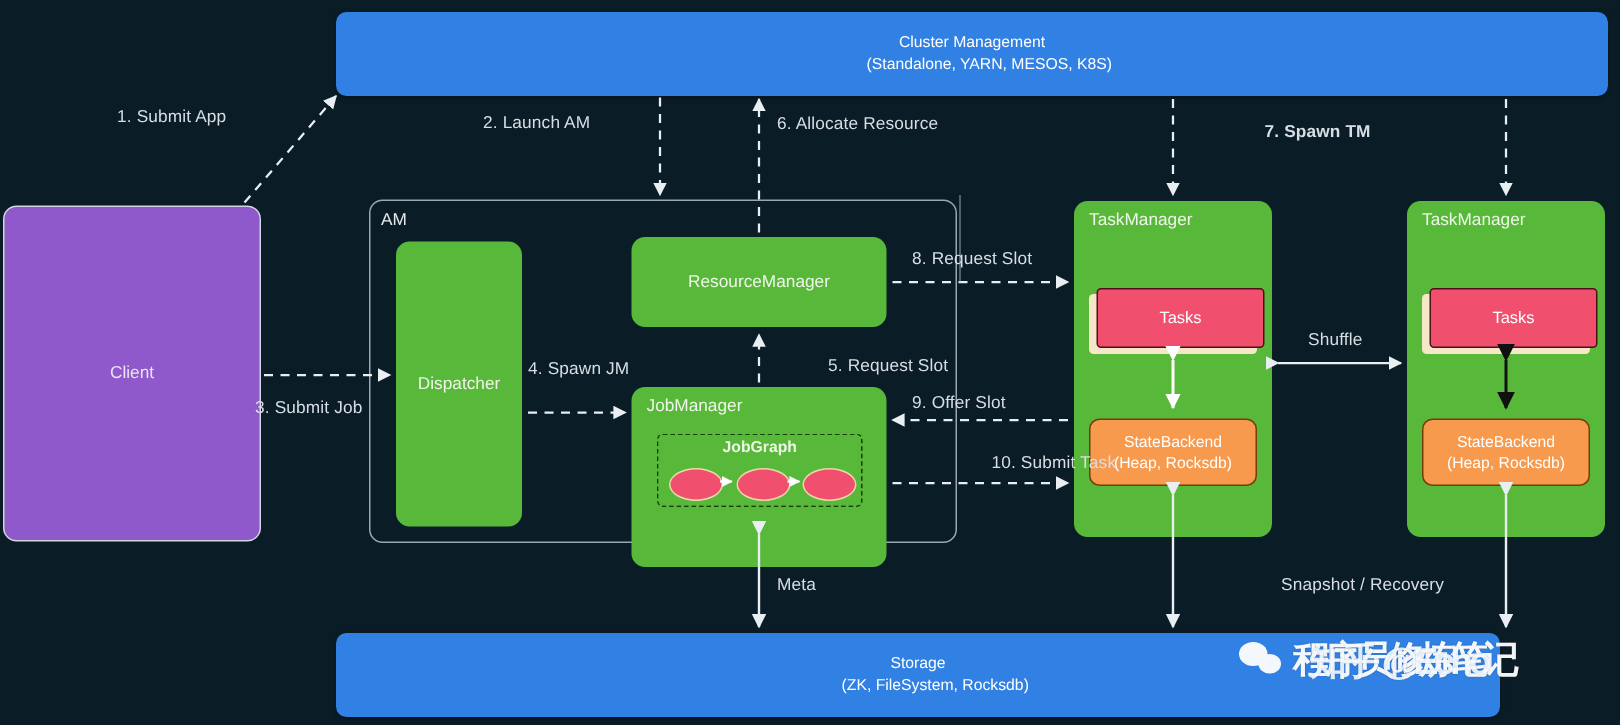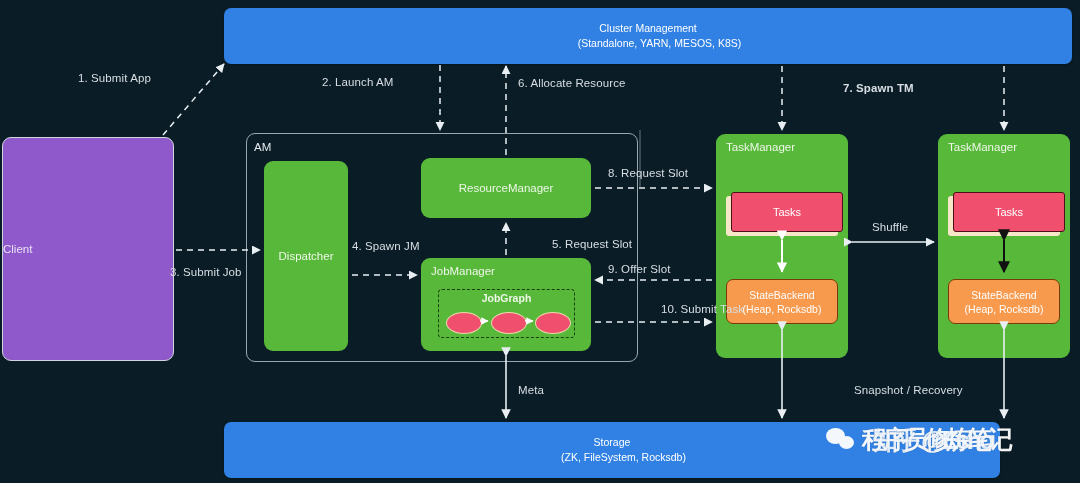--- a/index.html
+++ b/index.html
@@ -43,20 +43,21 @@
 
   
   #client {
     position: absolute;
     background: #9059cb;
     border: 1.5px solid #cfd6dd;
     border-radius: 9px;
     color: #e8e2f4;
     display: flex;
     align-items: center;
+    justify-content: center;
     font-size: 11.5px;
   }
 
   
   #am-box {
     position: absolute;
     border: 1.4px solid #9aa7b1;
     border-radius: 9px;
     background: transparent;
   }
@@ -208,21 +209,21 @@
   <div id="am-label" style="left:254px; top:141px;">AM</div>
 
   <div class="green center" style="left:264px; top:161px; width:84px; height:190px;">
     <span>Dispatcher</span>
   </div>
 
   <div class="green center" style="left:421px; top:158px; width:170px; height:60px;">
     <span>ResourceManager</span>
   </div>
 
-  <div class="green" style="left:421px; top:258px; width:170px; height:93px;">
+  <div class="green" style="left:421px; top:258px; width:170px; height:120px;">
     <span class="hdr">JobManager</span>
   </div>
 
   <div id="jobgraph" style="left:438px; top:289px; width:137px; height:49px;">
     <div class="jg-title">JobGraph</div>
     <div class="ellipse" style="left:7px; top:22px; width:34px; height:20px;"></div>
     <div class="ellipse" style="left:52px; top:22px; width:34px; height:20px;"></div>
     <div class="ellipse" style="left:96px; top:22px; width:34px; height:20px;"></div>
   </div>
 

